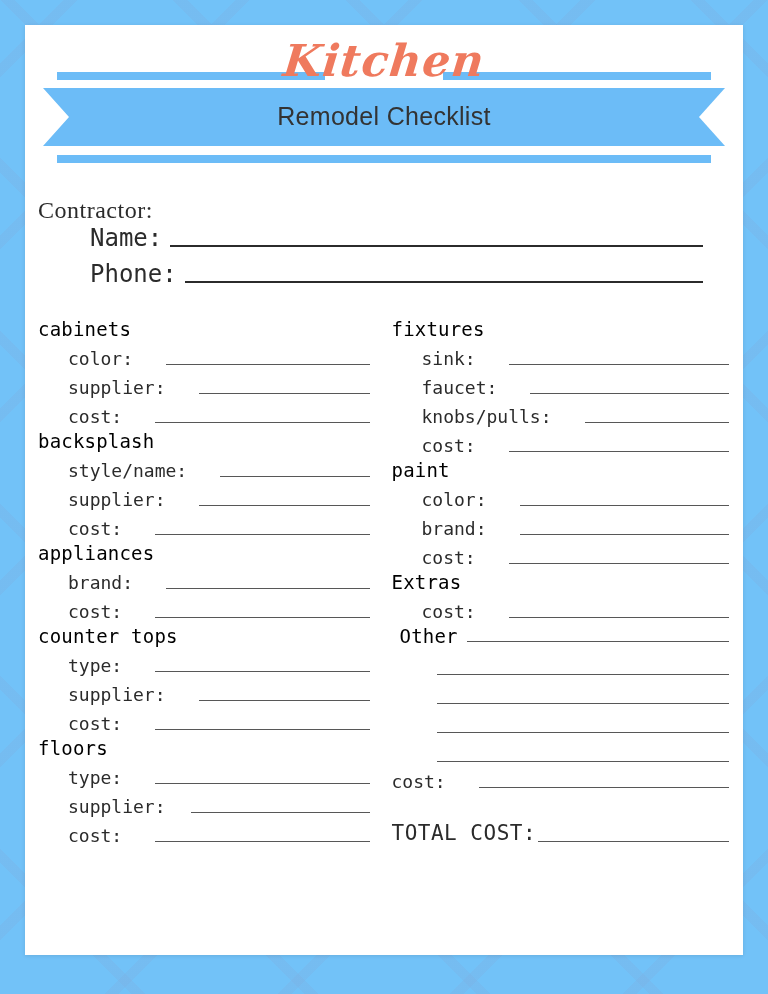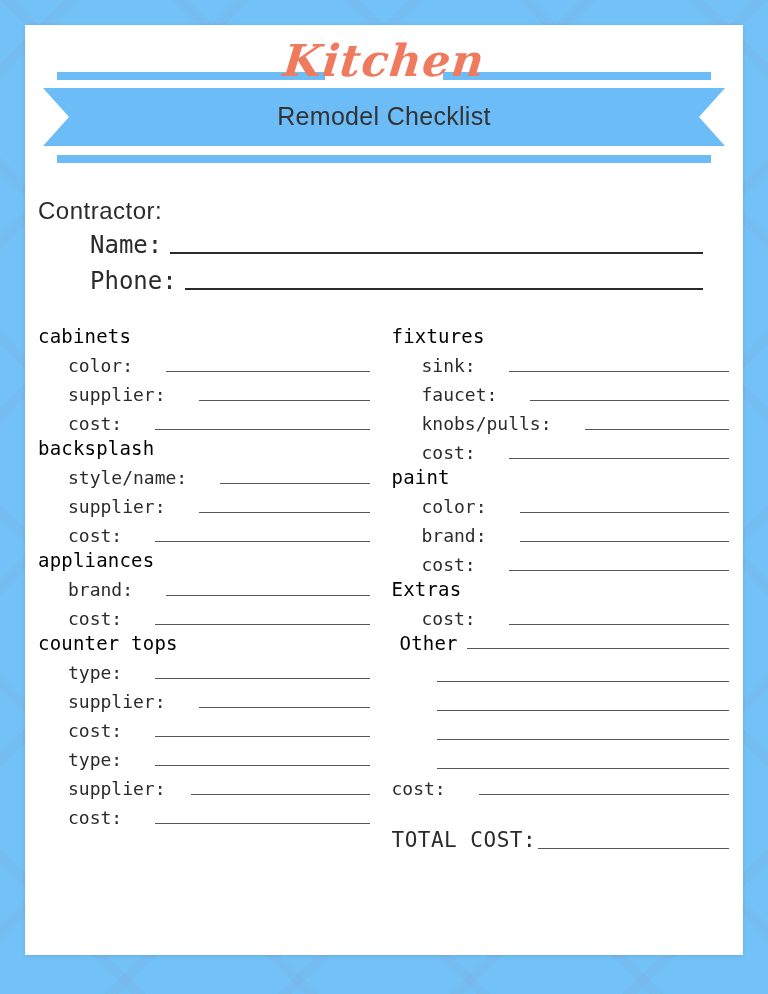--- a/index.html
+++ b/index.html
@@ -124,26 +124,25 @@
     height: 8px;
     background: #6cbcf7;
     z-index: 2;
   }
 
   
   #contractor {
     padding: 12px 40px 0 13px;
   }
   .contractor-heading {
-    font-family: Liberation Sans, sans-serif;
+    font-family: Liberation Serif, serif;
     font-size: 24px;
     color: #2b2b2b;
     letter-spacing: 0.5px;
     margin-left: 0px;
-    margin-bottom: 6px;
   }
   .contractor-row {
     display: flex;
     align-items: flex-end;
     margin-left: 52px;
     margin-bottom: 8px;
   }
   .contractor-row .clabel {
     font-family: "DejaVu Sans Mono", monospace;
     font-size: 24px;
@@ -338,20 +337,21 @@
       </div>
       <div class="field">
         <span class="flabel">supplier:</span>
         <span class="fline"></span>
       </div>
       <div class="field">
         <span class="flabel">cost:</span>
         <span class="fline"></span>
       </div>
 
+      <div class="group-title">floors</div>
       <div class="field">
         <span class="flabel">type:</span>
         <span class="fline"></span>
       </div>
       <div class="field no-gap">
         <span class="flabel">supplier:</span>
         <span class="fline"></span>
       </div>
       <div class="field">
         <span class="flabel">cost:</span>

